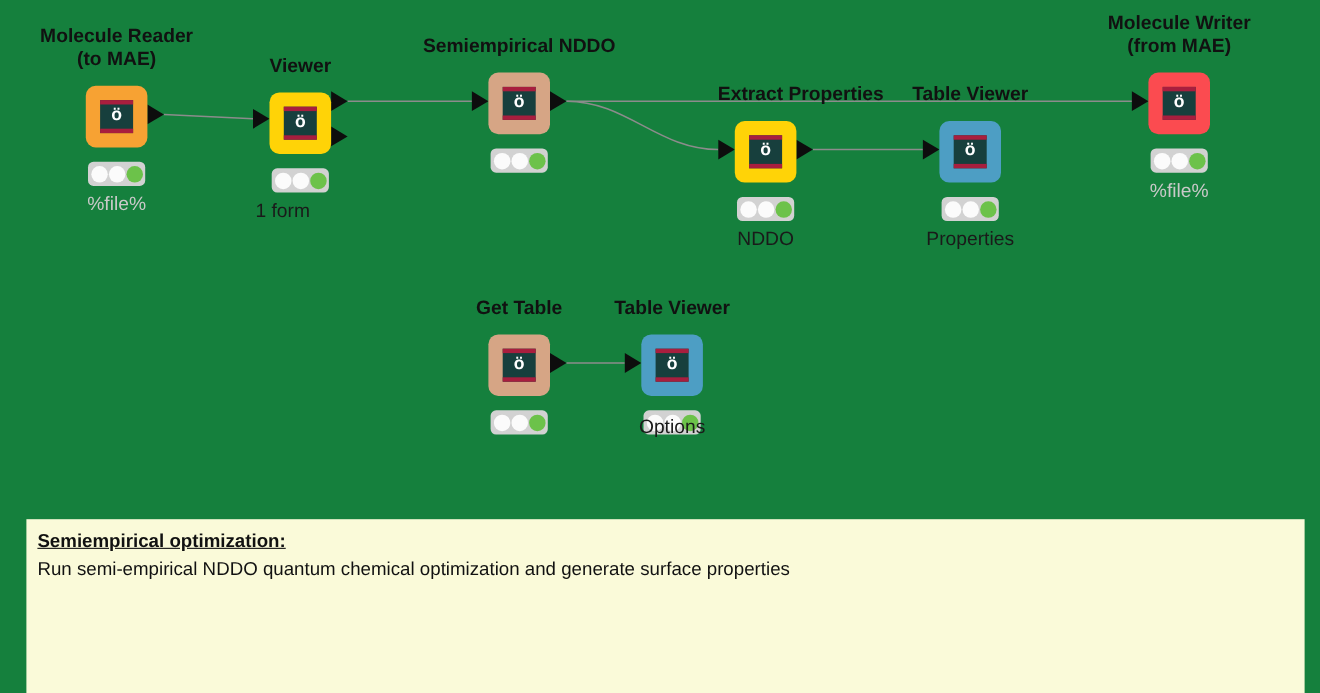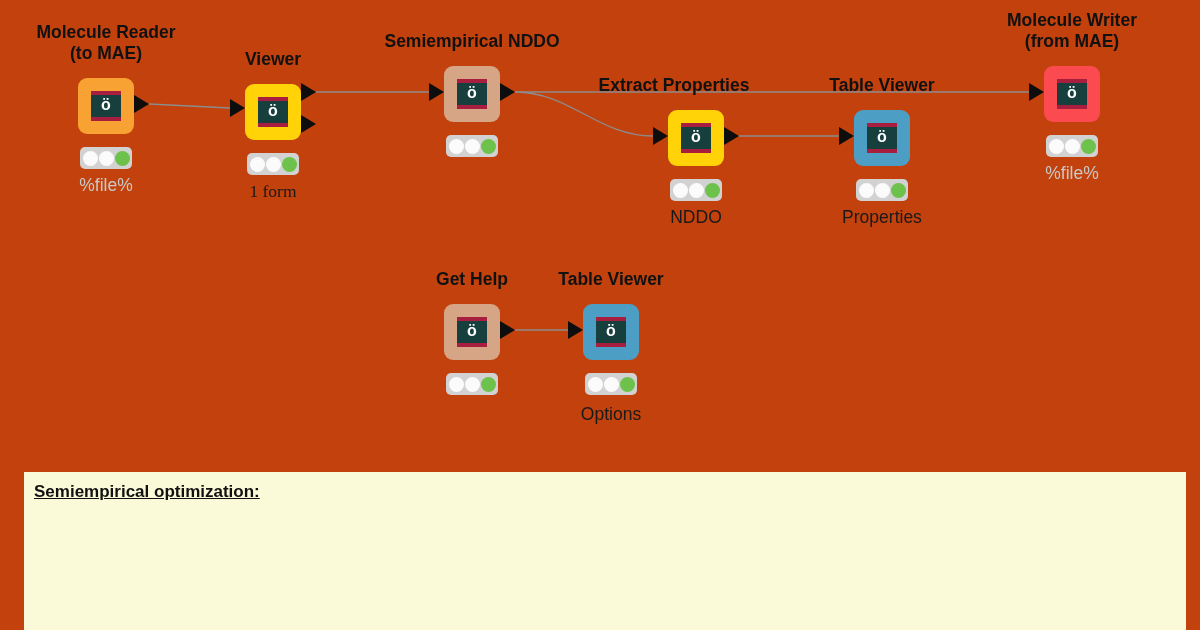--- a/index.html
+++ b/index.html
@@ -3,21 +3,21 @@
 <meta charset="utf-8">
 <style>
   * { margin: 0; padding: 0; box-sizing: border-box; }
   html, body { background: #ffffff; }
   body { font-family: "Liberation Sans", "DejaVu Sans", sans-serif; }
 
   #canvas {
     position: relative;
     width: 1200px;
     height: 630px;
-    background: #c2410c;
+    background: #15803d;
     overflow: hidden;
   }
 
   #wires {
     position: absolute;
     left: 0; top: 0;
     width: 1200px; height: 630px;
     pointer-events: none;
   }
 
@@ -130,31 +130,31 @@
       <div class="node-label" style="left: -44px; top: 175px; color: rgb(201, 201, 201);">%file%</div>
       <div class="node-title" style="left: 123px; top: 49px;">Viewer</div>
       <div class="node-body" style="left: 245px; top: 84px; background: rgb(255, 211, 7);">
         <div class="node-icon" style="background: rgb(23, 63, 61); border-color: rgb(168, 30, 62); color: rgb(255, 255, 255);">ö</div>
       </div>
       <div class="status-light" style="left: 247px; top: 153px; background: rgb(210, 210, 210);">
         <div class="status-circle" style="background: rgb(251, 251, 251);"></div>
         <div class="status-circle" style="background: rgb(251, 251, 251);"></div>
         <div class="status-circle" style="background: rgb(108, 194, 74);"></div>
       </div>
-      <div class="node-label" style="left: 123px; top: 181px; color: rgb(26, 26, 26); font-family: Liberation Serif, serif;">1 form</div>
+      <div class="node-label" style="left: 107px; top: 181px; color: rgb(26, 26, 26);">1 form</div>
       <div class="node-title" style="left: 322px; top: 31px;">Semiempirical NDDO</div>
       <div class="node-body" style="left: 444px; top: 66px; background: rgb(214, 165, 133);">
         <div class="node-icon" style="background: rgb(23, 63, 61); border-color: rgb(168, 30, 62); color: rgb(255, 255, 255);">ö</div>
       </div>
       <div class="status-light" style="left: 446px; top: 135px; background: rgb(210, 210, 210);">
         <div class="status-circle" style="background: rgb(251, 251, 251);"></div>
         <div class="status-circle" style="background: rgb(251, 251, 251);"></div>
         <div class="status-circle" style="background: rgb(108, 194, 74);"></div>
       </div>
-      <div class="node-title" style="left: 524px; top: 75px;">Extract Properties</div>
+      <div class="node-title" style="left: 578px; top: 75px;">Extract Properties</div>
       <div class="node-body" style="left: 668px; top: 110px; background: rgb(255, 211, 7);">
         <div class="node-icon" style="background: rgb(23, 63, 61); border-color: rgb(168, 30, 62); color: rgb(255, 255, 255);">ö</div>
       </div>
       <div class="status-light" style="left: 670px; top: 179px; background: rgb(210, 210, 210);">
         <div class="status-circle" style="background: rgb(251, 251, 251);"></div>
         <div class="status-circle" style="background: rgb(251, 251, 251);"></div>
         <div class="status-circle" style="background: rgb(108, 194, 74);"></div>
       </div>
       <div class="node-label" style="left: 546px; top: 207px; color: rgb(26, 26, 26);">NDDO</div>
       <div class="node-title" style="left: 732px; top: 75px;">Table Viewer</div>
@@ -171,38 +171,39 @@
 (from MAE)</div>
       <div class="node-body" style="left: 1044px; top: 66px; background: rgb(251, 75, 80);">
         <div class="node-icon" style="background: rgb(23, 63, 61); border-color: rgb(168, 30, 62); color: rgb(255, 255, 255);">ö</div>
       </div>
       <div class="status-light" style="left: 1046px; top: 135px; background: rgb(210, 210, 210);">
         <div class="status-circle" style="background: rgb(251, 251, 251);"></div>
         <div class="status-circle" style="background: rgb(251, 251, 251);"></div>
         <div class="status-circle" style="background: rgb(108, 194, 74);"></div>
       </div>
       <div class="node-label" style="left: 922px; top: 163px; color: rgb(201, 201, 201);">%file%</div>
-      <div class="node-title" style="left: 322px; top: 269px;">Get Help</div>
+      <div class="node-title" style="left: 322px; top: 269px;">Get Table</div>
       <div class="node-body" style="left: 444px; top: 304px; background: rgb(214, 165, 133);">
         <div class="node-icon" style="background: rgb(23, 63, 61); border-color: rgb(168, 30, 62); color: rgb(255, 255, 255);">ö</div>
       </div>
       <div class="status-light" style="left: 446px; top: 373px; background: rgb(210, 210, 210);">
         <div class="status-circle" style="background: rgb(251, 251, 251);"></div>
         <div class="status-circle" style="background: rgb(251, 251, 251);"></div>
         <div class="status-circle" style="background: rgb(108, 194, 74);"></div>
       </div>
       <div class="node-title" style="left: 461px; top: 269px;">Table Viewer</div>
       <div class="node-body" style="left: 583px; top: 304px; background: rgb(77, 158, 196);">
         <div class="node-icon" style="background: rgb(23, 63, 61); border-color: rgb(168, 30, 62); color: rgb(255, 255, 255);">ö</div>
       </div>
       <div class="status-light" style="left: 585px; top: 373px; background: rgb(210, 210, 210);">
         <div class="status-circle" style="background: rgb(251, 251, 251);"></div>
         <div class="status-circle" style="background: rgb(251, 251, 251);"></div>
         <div class="status-circle" style="background: rgb(108, 194, 74);"></div>
       </div>
-      <div class="node-label" style="left: 461px; top: 404px; color: rgb(26, 26, 26);">Options</div>
+      <div class="node-label" style="left: 461px; top: 378px; color: rgb(26, 26, 26);">Options</div>
     </div>
 
   <div class="annotation" style="background: rgb(250, 250, 217);">
     <div class="ann-title">Semiempirical optimization:</div>
+    <div class="ann-desc">Run semi-empirical NDDO quantum chemical optimization and generate surface properties</div>
     <div class="ann-blank"></div>
   </div>
 </div>
 
 </body></html>

